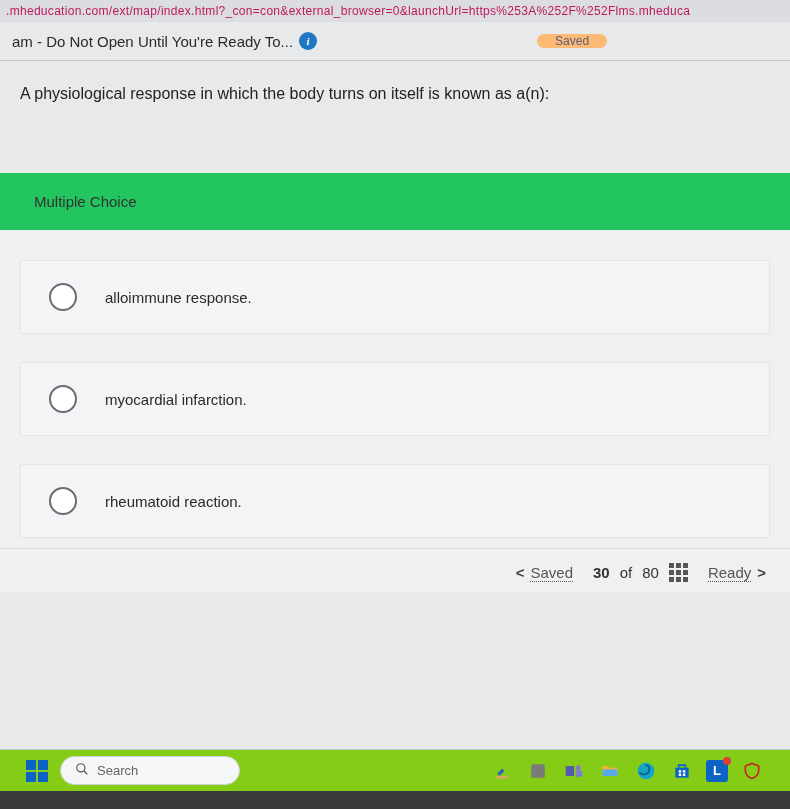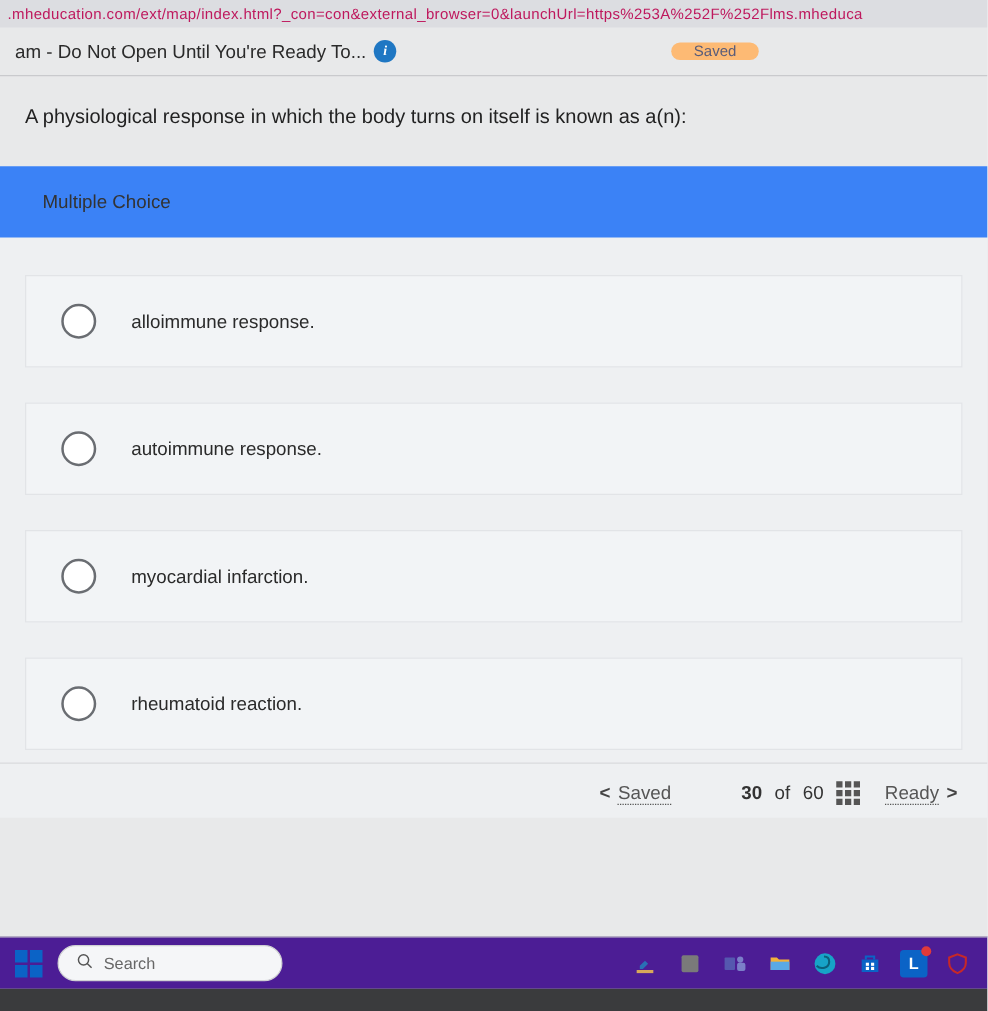--- a/index.html
+++ b/index.html
@@ -6,40 +6,40 @@
   html, body { width: 790px; height: 809px; overflow: hidden; font-family: Arial, Helvetica, sans-serif; }
   body { background: #e8e9ea; display: flex; flex-direction: column; }
 
   .url-bar { background: #dcdde1; color: #be185d; font-size: 12px; padding: 4px 6px; white-space: nowrap; overflow: hidden; letter-spacing: 0.3px; }
 
   .header-row { display: flex; align-items: center; padding: 10px 12px; border-bottom: 1px solid #c9cacd; }
   .header-title { color: #2a2a2a; font-size: 15px; flex: 0 0 auto; }
   .info-icon { width: 18px; height: 18px; border-radius: 50%; background: #1f77c3; color: #fff; display: inline-flex; align-items: center; justify-content: center; font-size: 11px; font-weight: bold; margin-left: 6px; font-style: italic; font-family: Georgia, serif; }
   .saved-pill { margin-left: 220px; background: #fdba74; color: #5a5d7a; font-size: 12px; padding: 0 18px; border-radius: 14px; }
 
-  .content { flex: 1; padding: 24px 0 0 0; display: flex; flex-direction: column; }
+  .content { flex: 1; padding: 24px 0 0 0; display: flex; flex-direction: column; gap: 40px; }
   .question { color: #222; font-size: 16px; padding: 0 20px 30px 20px; }
 
   .mc-block { background: #eef0f2; margin: 0; }
-  .mc-header { background: #3b82f6; padding: 20px 34px; color: #333; font-size: 15px; }
+  .mc-header { background: #22c55e; padding: 20px 34px; color: #333; font-size: 15px; }
   .choices { padding: 30px 20px 10px 20px; display: flex; flex-direction: column; gap: 28px; }
   .choice { background: #f2f4f6; border: 1px solid #e2e4e7; display: flex; align-items: center; padding: 22px 28px; gap: 28px; }
   .radio { width: 28px; height: 28px; border: 2px solid #6a6d72; border-radius: 50%; flex: 0 0 auto; background: #fff; }
   .choice-label { color: #2a2a2a; font-size: 15px; }
 
   .nav-bar { display: flex; align-items: center; justify-content: flex-end; gap: 20px; padding: 14px 24px 10px 24px; background: #eef0f2; border-top: 1px solid #d9dadd; }
   .nav-link { color: #555; font-size: 15px; display: inline-flex; align-items: center; gap: 6px; cursor: pointer; }
   .nav-link .chev { font-weight: bold; color: #444; }
   .underline-dotted { border-bottom: 1px dotted #555; }
   .pager { color: #333; font-size: 15px; display: inline-flex; align-items: center; gap: 10px; }
-  .pager b { font-weight: bold; margin-left: 36px; }
+  .pager b { font-weight: bold; }
   .grid-icon { display: inline-grid; grid-template-columns: repeat(3, 5px); grid-template-rows: repeat(3, 5px); gap: 2px; }
   .grid-icon span { background: #555; width: 5px; height: 5px; }
 
-  .taskbar { background: #4c1d95; border-top: 1px solid #c9cacd; display: flex; align-items: center; padding: 6px 12px; gap: 12px; }
+  .taskbar { background: #84cc16; border-top: 1px solid #c9cacd; display: flex; align-items: center; padding: 6px 26px; gap: 12px; }
   .win-logo { display: grid; grid-template-columns: 10px 10px; grid-template-rows: 10px 10px; gap: 2px; }
   .win-logo span { background: #0b63c6; }
   .search-box { display: flex; align-items: center; gap: 8px; background: #f5f6f8; border: 1px solid #cfd0d3; border-radius: 18px; padding: 5px 14px; width: 180px; }
   .search-box .mag { color: #555; font-size: 14px; }
   .search-box .txt { color: #666; font-size: 13px; }
   .tb-spacer { flex: 1; }
   .tb-icon { width: 24px; height: 24px; display: inline-flex; align-items: center; justify-content: center; font-size: 16px; }
   .tb-paint { color: #2a6fb5; }
   .tb-grey { color: #7a7a7a; }
   .tb-teams { color: #5558af; }
@@ -69,41 +69,37 @@
   <div class="mc-block">
     <div class="mc-header">Multiple Choice</div>
 
     <div class="choices">
       <div class="choice">
         <span class="radio"></span>
         <span class="choice-label">alloimmune response.</span>
       </div>
       <div class="choice">
         <span class="radio"></span>
-        <span class="choice-label">autoimmune response.</span>
-      </div>
-      <div class="choice">
-        <span class="radio"></span>
         <span class="choice-label">myocardial infarction.</span>
       </div>
       <div class="choice">
         <span class="radio"></span>
         <span class="choice-label">rheumatoid reaction.</span>
       </div>
     </div>
 
     <div class="nav-bar">
       <span class="nav-link">
         <span class="chev">&lt;</span>
         <span class="underline-dotted">Saved</span>
       </span>
       <span class="pager">
         <b>30</b>
         <span>of</span>
-        <span>60</span>
+        <span>80</span>
         <span class="grid-icon">
           <span></span>
             <span></span>
             <span></span>
           <span></span>
             <span></span>
             <span></span>
           <span></span>
             <span></span>
             <span></span>

